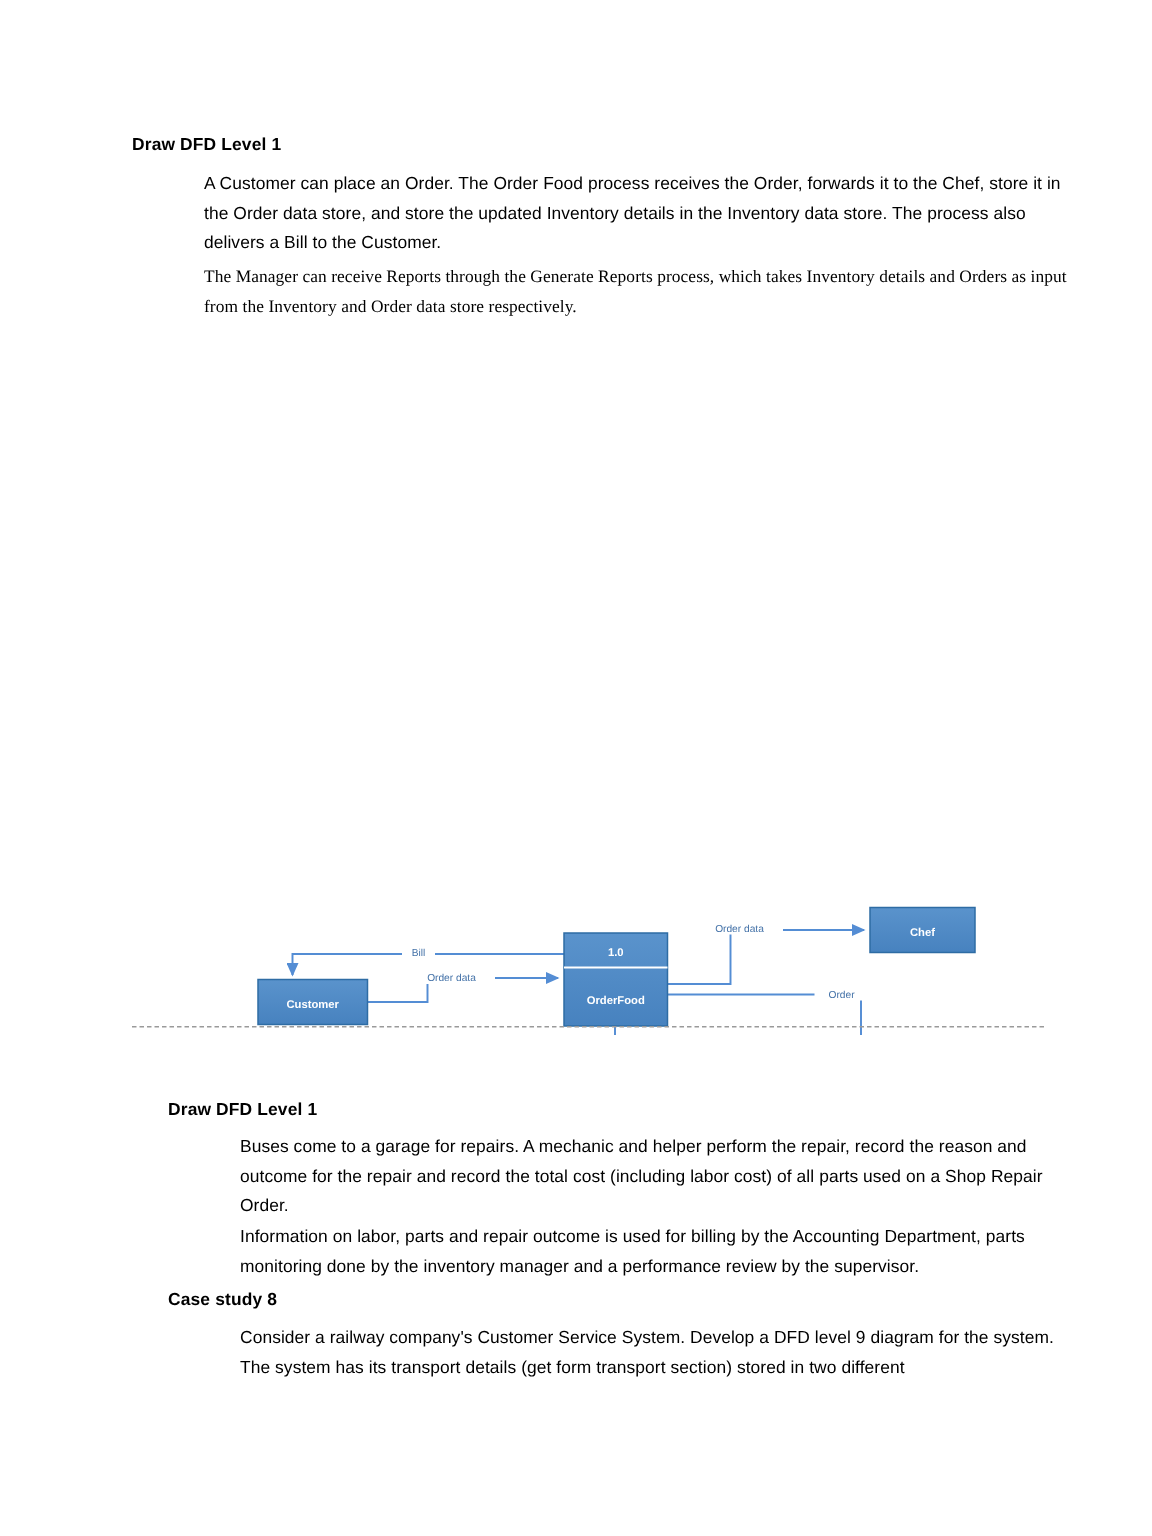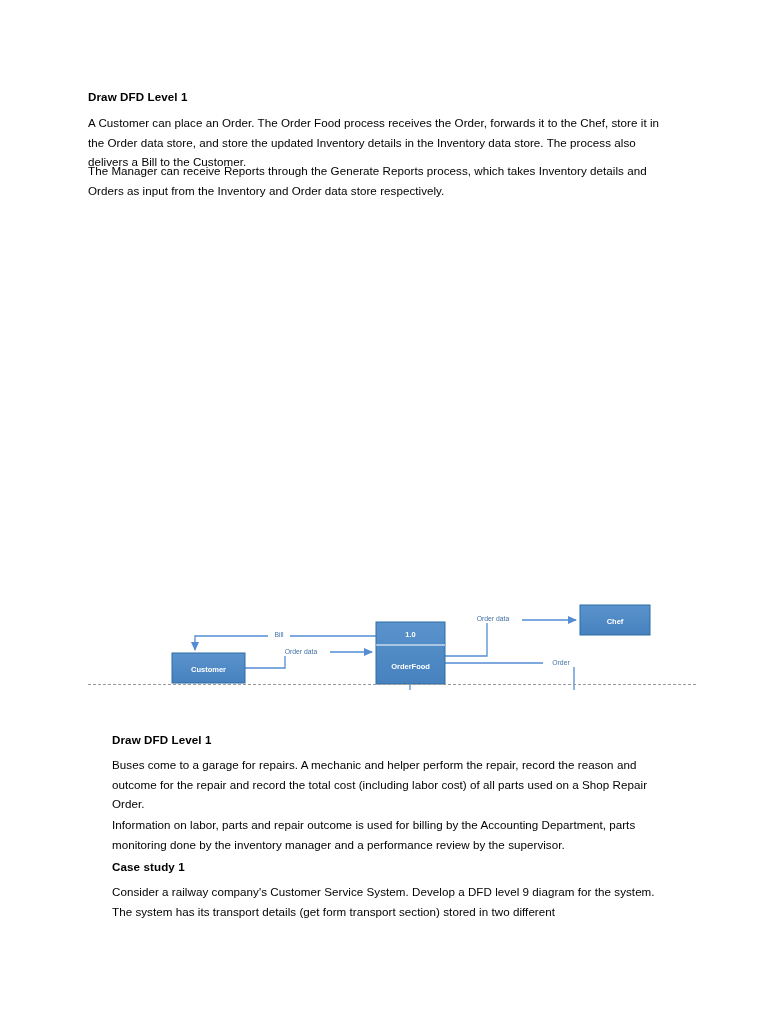--- a/index.html
+++ b/index.html
@@ -31,20 +31,21 @@
     font-weight: bold;
     font-size: 11.6px;
     line-height: 17px;
     letter-spacing: 0.1px;
   }
   .para {
     font-size: 11.6px;
     line-height: 19.5px;
     text-align: left;
     letter-spacing: 0.05px;
+    margin-left: 48px;
   }
   .sub-indent {
     left: 112px;
     width: 562px;
   }
 
   
   #dfd-diagram {
     position: absolute;
     left: 0px;
@@ -67,21 +68,21 @@
 </style>
 </head>
 <body>
 
 <div class="page">
 
   <div class="text-block heading" style="top:88px;">Draw DFD Level 1</div>
 
   <div class="text-block para" style="top:113px;">A Customer can place an Order. The Order Food process receives the Order, forwards it to the Chef, store it in the Order data store, and store the updated Inventory details in the Inventory data store. The process also delivers a Bill to the Customer.</div>
 
-  <div class="text-block para" style="top:161px;">The Manager can receive Reports through the Generate Reports process, which takes Inventory details and Orders as input from the Inventory and Order data store respectively.</div>
+  <div class="text-block para" style="top:175px;font-family:Liberation Serif, serif;">The Manager can receive Reports through the Generate Reports process, which takes Inventory details and Orders as input from the Inventory and Order data store respectively.</div>
 
 
   <div id="dfd-diagram">
     <svg width="768" height="400" viewBox="0 0 768 400" xmlns="http://www.w3.org/2000/svg">
       <defs>
         <marker id="ah" markerWidth="9" markerHeight="8" refX="8" refY="4" orient="auto" markerUnits="userSpaceOnUse">
           <path d="M0,0 L9,4 L0,8 z" fill="#548dd4"></path>
         </marker>
         <linearGradient id="boxgrad" x1="0" y1="0" x2="0" y2="1">
           <stop offset="0%" stop-color="#5a93cc"></stop>
@@ -208,17 +209,17 @@
 
   <div class="sep-line"></div>
 
 
   <div class="text-block sub-indent heading" style="top:731px;">Draw DFD Level 1</div>
 
   <div class="text-block sub-indent para" style="top:755px;">Buses come to a garage for repairs. A mechanic and helper perform the repair, record the reason and outcome for the repair and record the total cost (including labor cost) of all parts used on a Shop Repair Order.</div>
 
   <div class="text-block sub-indent para" style="top:815px;">Information on labor, parts and repair outcome is used for billing by the Accounting Department, parts monitoring done by the inventory manager and a performance review by the supervisor.</div>
 
-  <div class="text-block sub-indent heading" style="top:858px;">Case study 1</div>
+  <div class="text-block sub-indent heading" style="top:858px;">Case study 8</div>
 
   <div class="text-block sub-indent para" style="top:882px;">Consider a railway company's Customer Service System. Develop a DFD level 9 diagram for the system. The system has its transport details (get form transport section) stored in two different</div>
 
 </div>
 
 </body></html>

